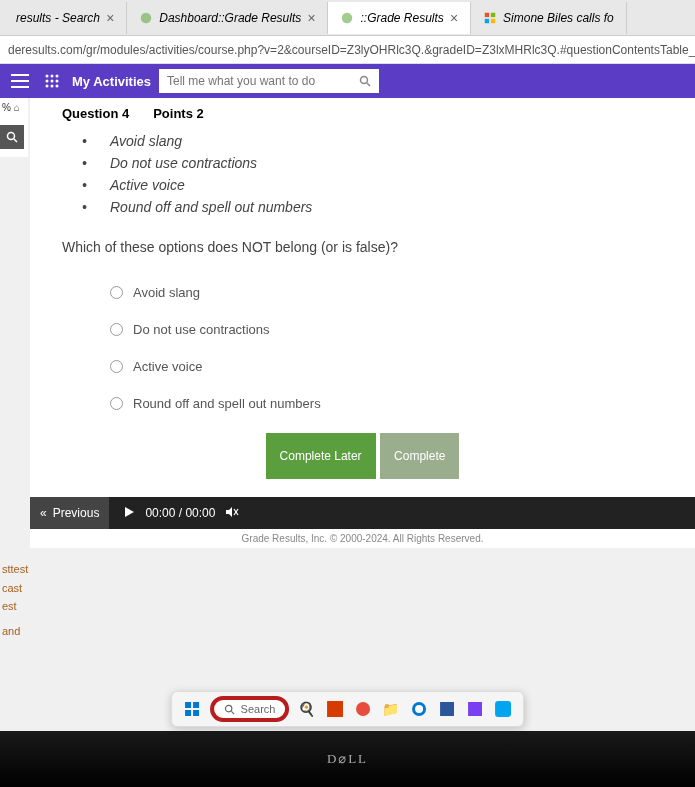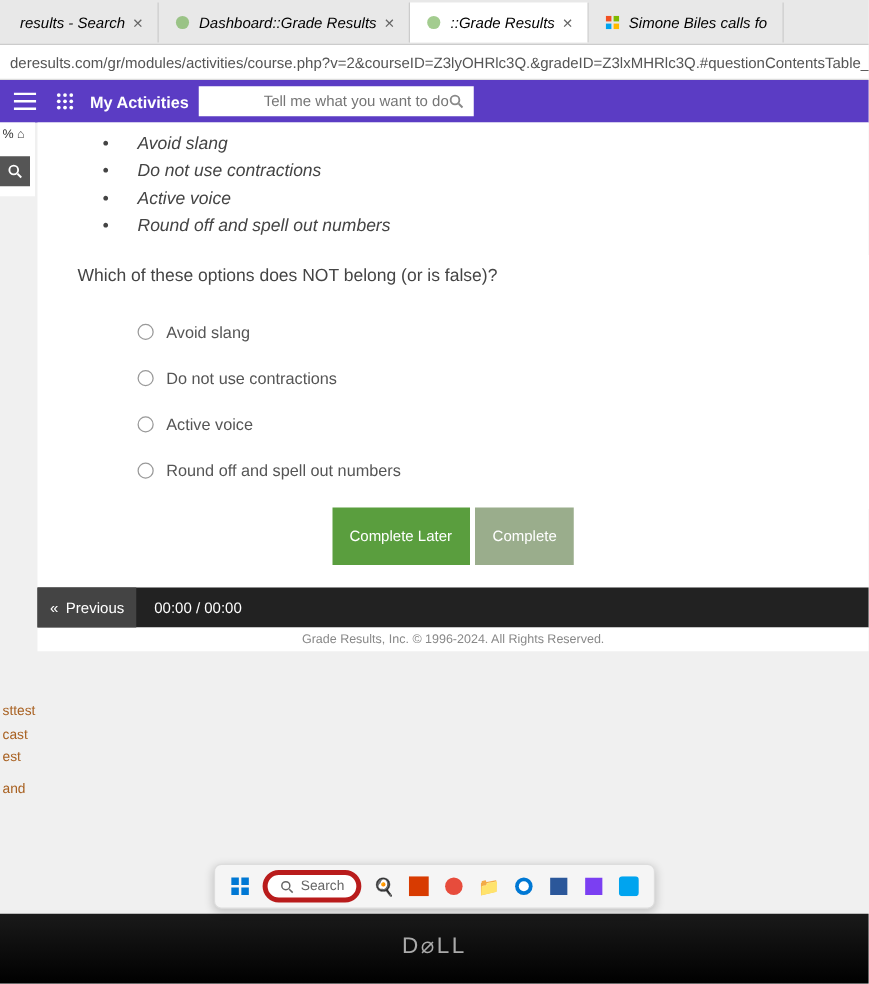--- a/index.html
+++ b/index.html
@@ -10,21 +10,21 @@
 .tab.active { background: #fff; }
 .tab-close { color: #666; cursor: pointer; font-size: 14px; }
 .tab-icon { width: 14px; height: 14px; display: inline-flex; }
 
 .url-bar { background: #fff; height: 28px; display: flex; align-items: center; padding: 0 8px; font-size: 12px; color: #555; border-bottom: 1px solid #ddd; white-space: nowrap; overflow: hidden; }
 
 .app-toolbar { background: #5b3cc4; height: 34px; display: flex; align-items: center; padding: 0 8px; gap: 8px; }
 .toolbar-icon { color: #fff; width: 24px; height: 24px; display: flex; align-items: center; justify-content: center; }
 .my-activities { color: #fff; font-weight: bold; font-size: 13px; }
 .search-box { background: #fff; height: 24px; flex: 0 0 220px; display: flex; align-items: center; padding: 0 8px; font-size: 12px; color: #999; }
-.search-box input { border: none; outline: none; flex: 1; font-size: 12px; color: #333; text-align: right; }
+.search-box input { border: none; outline: none; flex: 1; font-size: 12px; color: #333; }
 
 .left-rail { position: absolute; left: 0; top: 98px; width: 28px; background: #fff; }
 .rail-text { font-size: 10px; padding: 4px 2px; color: #333; }
 .rail-search { background: #555; color: #fff; width: 24px; height: 24px; display: flex; align-items: center; justify-content: center; margin: 8px 0; font-size: 12px; }
 
 .content { margin-left: 30px; padding: 8px 20px 8px 20px; background: #fff; }
 .q-header { display: flex; gap: 24px; font-size: 13px; font-weight: bold; margin-bottom: 12px; padding-left: 12px; }
 .q-title { font-size: 15px; font-weight: bold; margin-bottom: 20px; padding-left: 12px; }
 
 .advice-list { margin-left: 32px; margin-bottom: 24px; }
@@ -40,28 +40,28 @@
 .action-row { text-align: center; margin: 20px 0 10px; }
 .btn { display: inline-block; padding: 16px 14px; font-size: 12px; color: #fff; border: none; cursor: pointer; }
 .btn-green { background: #5a9e3e; }
 .btn-gray { background: #9aad8c; }
 
 .left-labels { position: absolute; left: 0; top: 560px; font-size: 11px; color: #a86020; line-height: 1.5; }
 .ll { padding: 1px 2px; }
 
 .player-bar { background: #222; color: #fff; height: 32px; display: flex; align-items: center; margin-left: 30px; margin-right: 0; font-size: 12px; }
 .player-left { background: #444; padding: 0 10px; height: 100%; display: flex; align-items: center; gap: 6px; cursor: pointer; }
-.player-controls { display: flex; align-items: flex-start; gap: 10px; padding: 0 14px; flex-direction: column; }
+.player-controls { display: flex; align-items: flex-start; gap: 10px; padding: 0 14px; }
 .footer-text { text-align: center; font-size: 10px; color: #888; margin-left: 30px; padding: 4px 0; background: #fff; }
 
 .taskbar { position: absolute; bottom: 60px; left: 50%; transform: translateX(-50%); background: #f5f5f5; border: 1px solid #ddd; border-radius: 6px; height: 36px; display: flex; align-items: center; padding: 0 10px; gap: 8px; box-shadow: 0 2px 8px rgba(0,0,0,0.2); }
 .tb-search { display: flex; align-items: center; gap: 6px; border: 4px solid #b91c1c; border-radius: 14px; padding: 3px 10px; font-size: 11px; color: #666; background: #fff; }
 .tb-icon { width: 20px; height: 20px; display: flex; align-items: center; justify-content: center; font-size: 14px; }
 
-.dell-logo { position: absolute; bottom: 20px; left: 50%; transform: translateX(-50%); color: #aaa; font-size: 18px; letter-spacing: 2px; font-family: Liberation Sans, sans-serif; text-align: right; }
+.dell-logo { position: absolute; bottom: 20px; left: 50%; transform: translateX(-50%); color: #aaa; font-size: 13px; letter-spacing: 2px; font-family: Liberation Serif, serif; text-align: right; }
 .laptop-edge { position: absolute; bottom: 0; left: 0; right: 0; height: 56px; background: linear-gradient(#1a1a1a, #000); z-index: -1; }
 
 svg { display: block; }
 </style>
 </head>
 <body>
 
 <div class="browser-tabs">
   <div class="tab">
     <span>results - Search</span>
@@ -139,20 +139,24 @@
   <div class="rail-text">% ⌂</div>
   <div class="rail-search">
     <svg width="12" height="12" viewBox="0 0 12 12">
         <circle cx="5" cy="5" r="3.5" stroke="#fff" stroke-width="1.5" fill="none"></circle>
         <line x1="8" y1="8" x2="11" y2="11" stroke="#fff" stroke-width="1.5"></line>
       </svg>
   </div>
 </div>
 
 <div class="content">
+  <div class="q-header">
+    <span>Question 4</span>
+    <span>Points 2</span>
+  </div>
 
   <div class="advice-list">
     <div class="advice-item">
         <span class="bullet">•</span>
         <span>Avoid slang</span>
       </div>
     <div class="advice-item">
         <span class="bullet">•</span>
         <span>Do not use contractions</span>
       </div>
@@ -215,21 +219,21 @@
     <span>
         <svg width="14" height="12" viewBox="0 0 14 12">
           <polygon points="1,4 4,4 7,1 7,11 4,8 1,8" fill="#fff"></polygon>
           <line x1="9" y1="3" x2="13" y2="9" stroke="#fff" stroke-width="1.2"></line>
           <line x1="13" y1="3" x2="9" y2="9" stroke="#fff" stroke-width="1.2"></line>
         </svg>
       </span>
   </div>
 </div>
 
-<div class="footer-text">Grade Results, Inc. © 1996-2024. All Rights Reserved.</div>
+<div class="footer-text">Grade Results, Inc. © 2000-2024. All Rights Reserved.</div>
 
 <div class="taskbar">
   <div class="tb-icon">
       <svg width="16" height="16" viewBox="0 0 16 16">
         <rect x="1" y="1" width="6" height="6" fill="#0078d4"></rect>
         <rect x="9" y="1" width="6" height="6" fill="#0078d4"></rect>
         <rect x="1" y="9" width="6" height="6" fill="#0078d4"></rect>
         <rect x="9" y="9" width="6" height="6" fill="#0078d4"></rect>
       </svg>
     </div>

